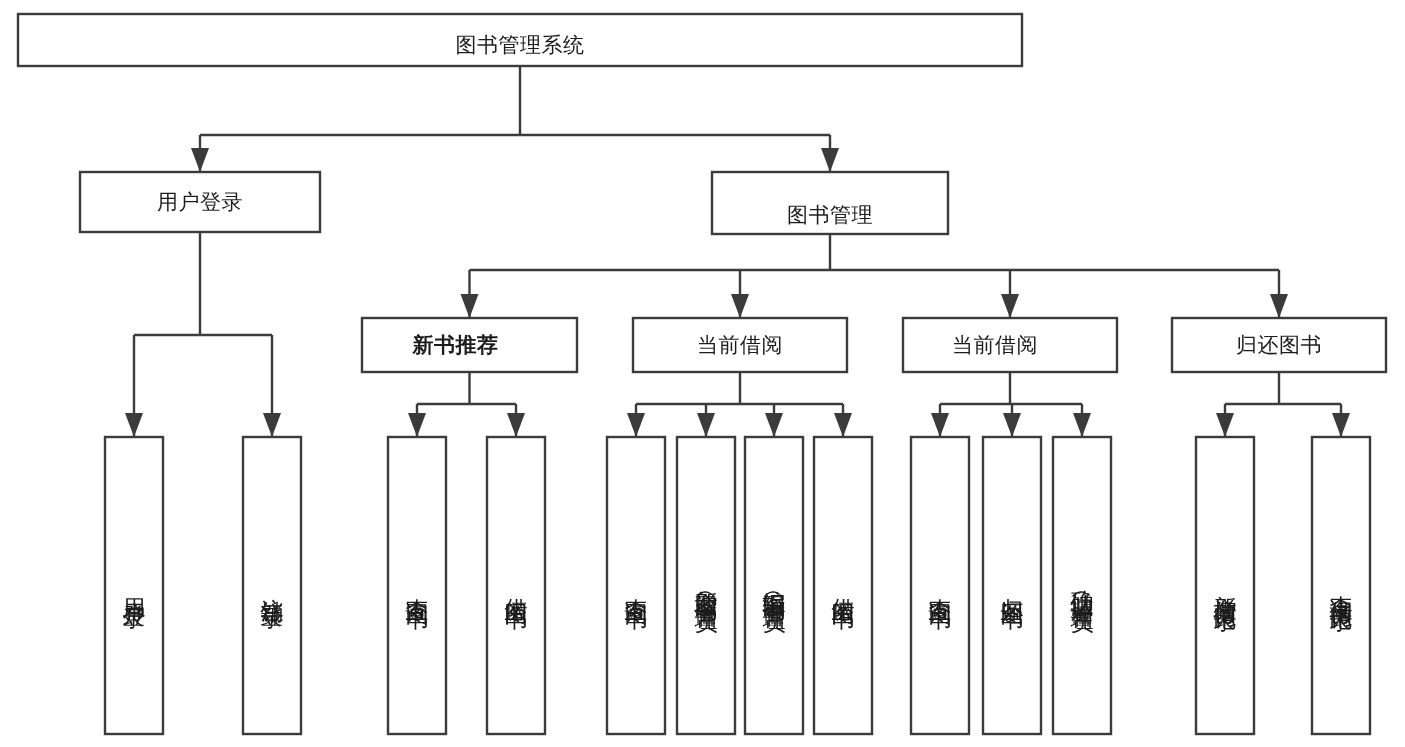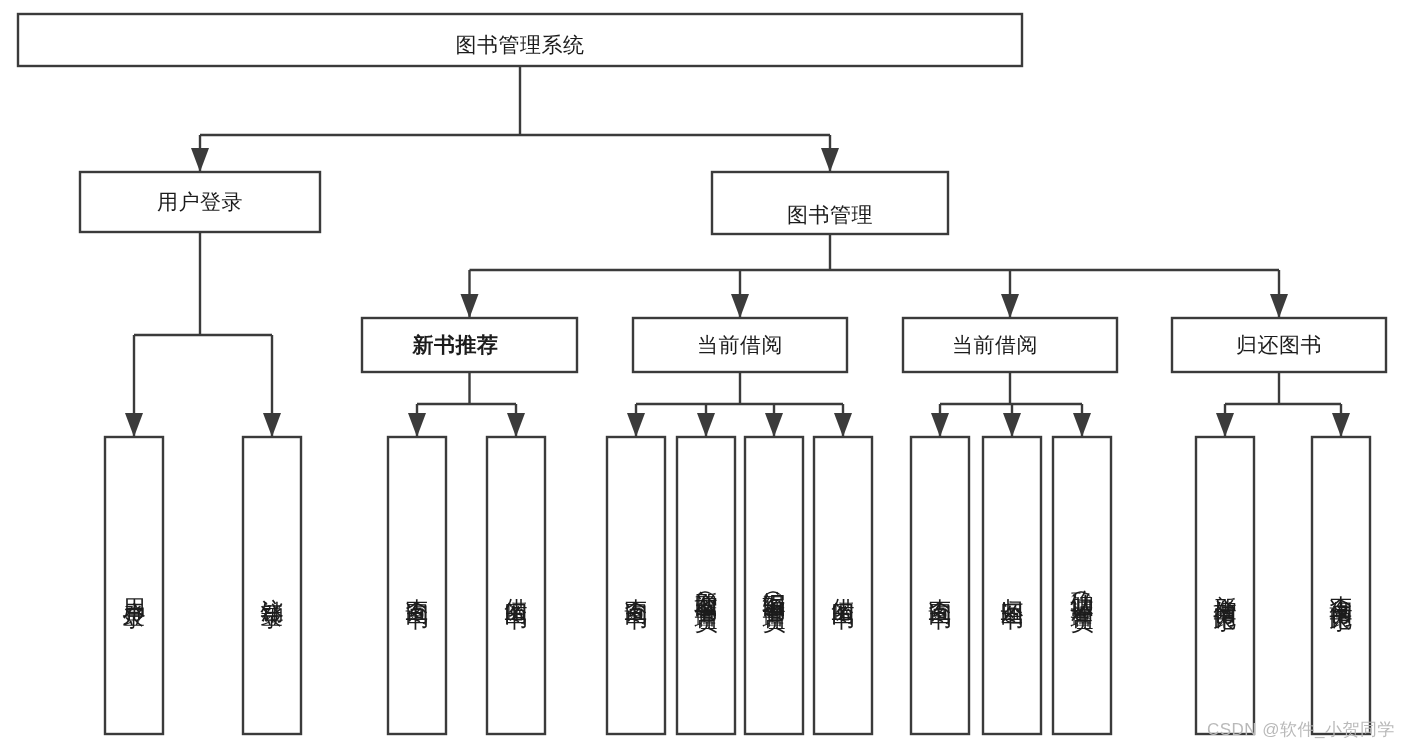--- a/index.html
+++ b/index.html
@@ -178,15 +178,14 @@
       <div class="node-label vert" style="left: 677px; top: 437px; width: 58px; height: 297px;">新增图书（管理员）</div>
       <div class="node-label vert" style="left: 745px; top: 437px; width: 58px; height: 297px;">编辑图书（管理员）</div>
       <div class="node-label vert" style="left: 814px; top: 437px; width: 58px; height: 297px;">借阅图书</div>
       <div class="node-label vert" style="left: 911px; top: 437px; width: 58px; height: 297px;">查询图书</div>
       <div class="node-label vert" style="left: 983px; top: 437px; width: 58px; height: 297px;">归还图书</div>
       <div class="node-label vert" style="left: 1053px; top: 437px; width: 58px; height: 297px;">确认归还（管理员）</div>
       <div class="node-label vert" style="left: 1196px; top: 437px; width: 58px; height: 297px;">新增借阅记录</div>
       <div class="node-label vert" style="left: 1312px; top: 437px; width: 58px; height: 297px;">查询借阅记录</div>
     </div>
 
-  <div class="watermark">CSDN @软件_小贺同学</div>
 
 </div>
 
 </body></html>

